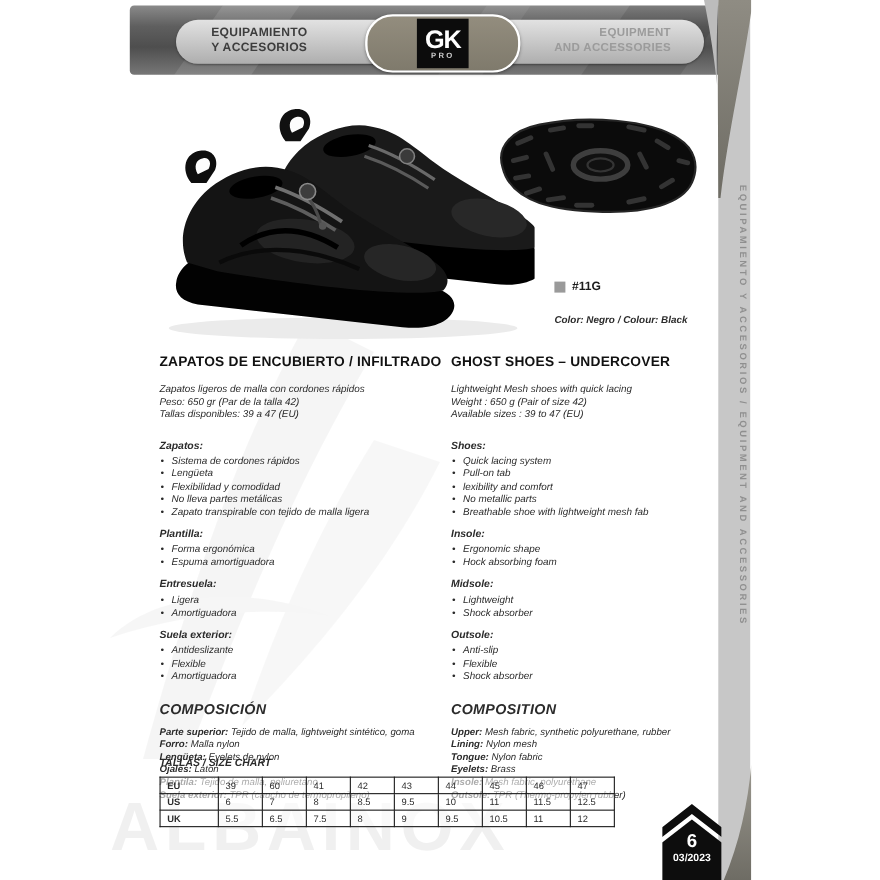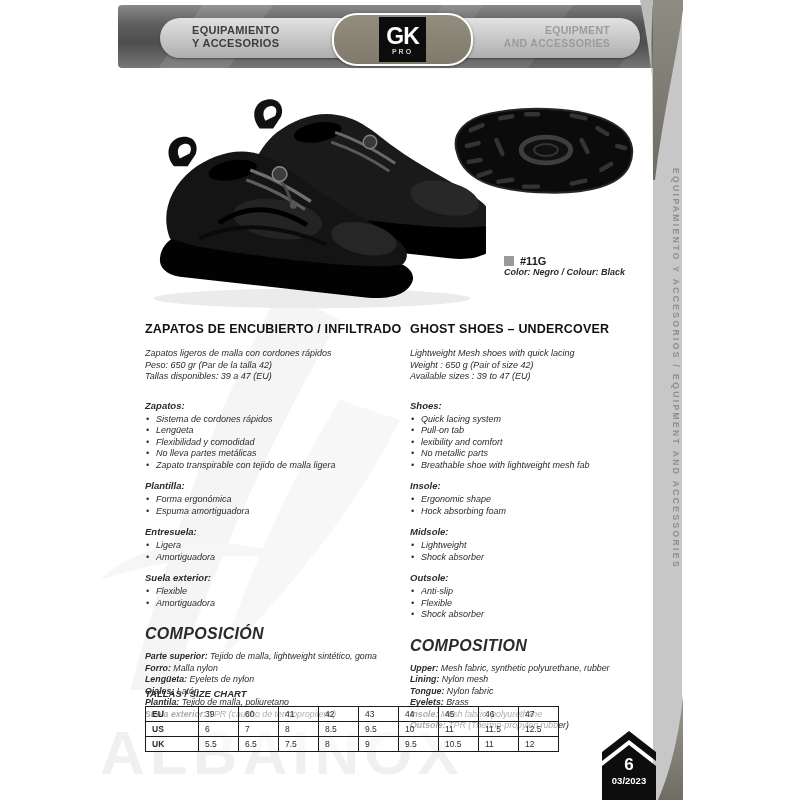--- a/index.html
+++ b/index.html
@@ -42,32 +42,32 @@
 
   
   .photo-pair{left:128px;top:90px;width:358px;height:225px;z-index:2;}
   .photo-sole{left:441px;top:88px;width:198px;height:120px;z-index:2;}
 
   
   .codeblock{left:504px;top:255px;z-index:2;}
   .coderow{display:flex;align-items:center;gap:6px;}
   .swatch{width:10px;height:10px;background:#9a9a9a;}
   .codeval{font-size:11px;font-weight:bold;color:#1d1d1d;}
-  .colorline{margin-top:0;font-size:9px;font-weight:bold;font-style:italic;color:#2b2b2b;}
+  .colorline{margin-top:19px;font-size:9px;font-weight:bold;font-style:italic;color:#2b2b2b;}
 
   
   .col{z-index:2;width:262px;}
   .colL{left:145px;top:322px;}
   .colR{left:410px;top:322px;}
   .ptitle{font-size:12.5px;font-weight:bold;color:#111;margin:0 0 12px 0;letter-spacing:.2px;white-space:nowrap;}
   .intro{font-size:9px;font-style:italic;line-height:11.5px;margin-bottom:17px;}
   .sh{font-size:9.5px;font-weight:bold;font-style:italic;margin:9px 0 3px 0;}
   .blt{position:relative;padding-left:11px;font-size:9px;font-style:italic;line-height:11.5px;}
   .blt::before{content:"•";position:absolute;left:1px;top:0;}
-  .ctitle{font-size:16px;font-weight:bold;font-style:italic;margin:16px 0 8px 0;letter-spacing:.3px;}
+  .ctitle{font-size:13px;font-weight:bold;font-style:italic;margin:16px 0 8px 0;letter-spacing:.3px;}
   .comp{font-size:8.8px;line-height:11.5px;white-space:nowrap;font-style:italic;}
   .cl{font-weight:bold;}
 
   
   .sizes{left:145px;top:688px;z-index:2;}
   .stitle{font-size:9.5px;font-weight:bold;font-style:italic;margin:0 0 7px 0;}
   table.sz{border-collapse:collapse;background:rgba(255,255,255,.6);}
   table.sz td{border:1.5px solid #1a1a1a;height:14px;padding:0 0 0 6px;
               font-size:8.5px;vertical-align:middle;}
   td.lbl{width:46px;font-weight:bold;}
@@ -213,20 +213,21 @@
   <div class="blt">Flexibilidad y comodidad</div>
   <div class="blt">No lleva partes metálicas</div>
   <div class="blt">Zapato transpirable con tejido de malla ligera</div>
   <div class="sh">Plantilla:</div>
   <div class="blt">Forma ergonómica</div>
   <div class="blt">Espuma amortiguadora</div>
   <div class="sh">Entresuela:</div>
   <div class="blt">Ligera</div>
   <div class="blt">Amortiguadora</div>
   <div class="sh">Suela exterior:</div>
+  <div class="blt">Antideslizante</div>
   <div class="blt">Flexible</div>
   <div class="blt">Amortiguadora</div>
   <div class="ctitle">COMPOSICIÓN</div>
   <div class="comp"><span class="cl">Parte superior:</span> <span>Tejido de malla, lightweight sintético, goma</span></div>
   <div class="comp"><span class="cl">Forro:</span> <span>Malla nylon</span></div>
   <div class="comp"><span class="cl">Lengüeta:</span> <span>Eyelets de nylon</span></div>
   <div class="comp"><span class="cl">Ojales:</span> <span>Latón</span></div>
   <div class="comp"><span class="cl">Plantila:</span> <span>Tejido de malla, poliuretano</span></div>
   <div class="comp"><span class="cl">Suela exterior:</span> <span>TPR (caucho de termopropileno)</span></div>
 </div>

